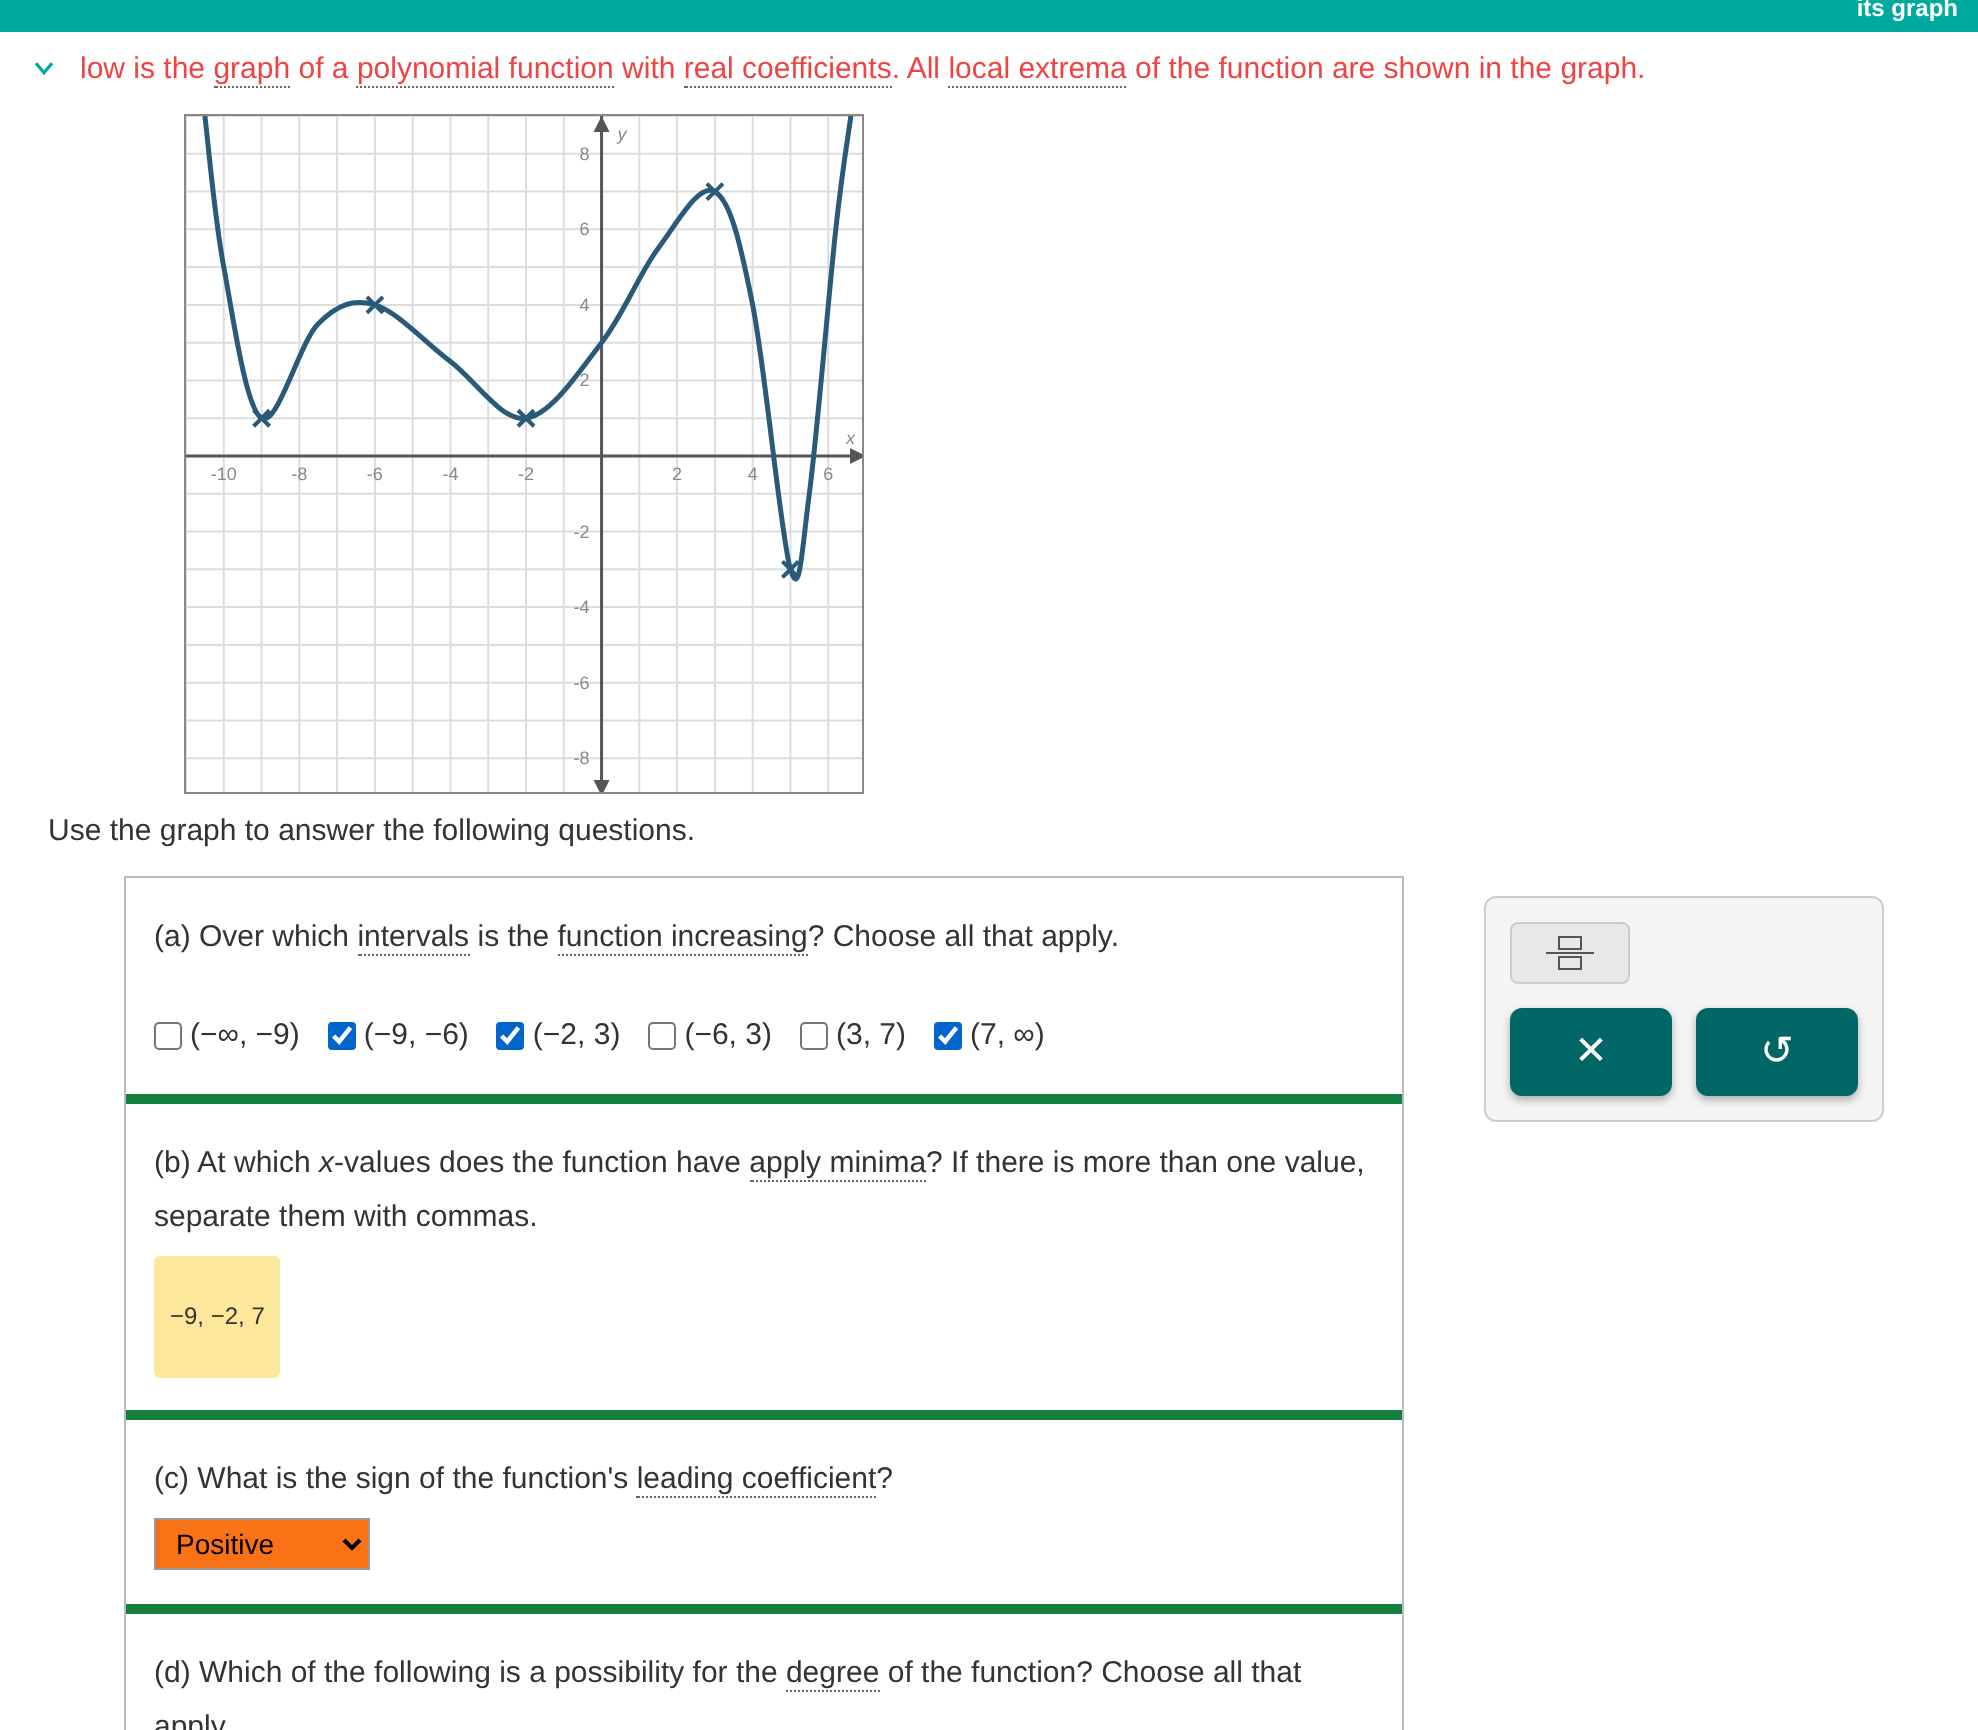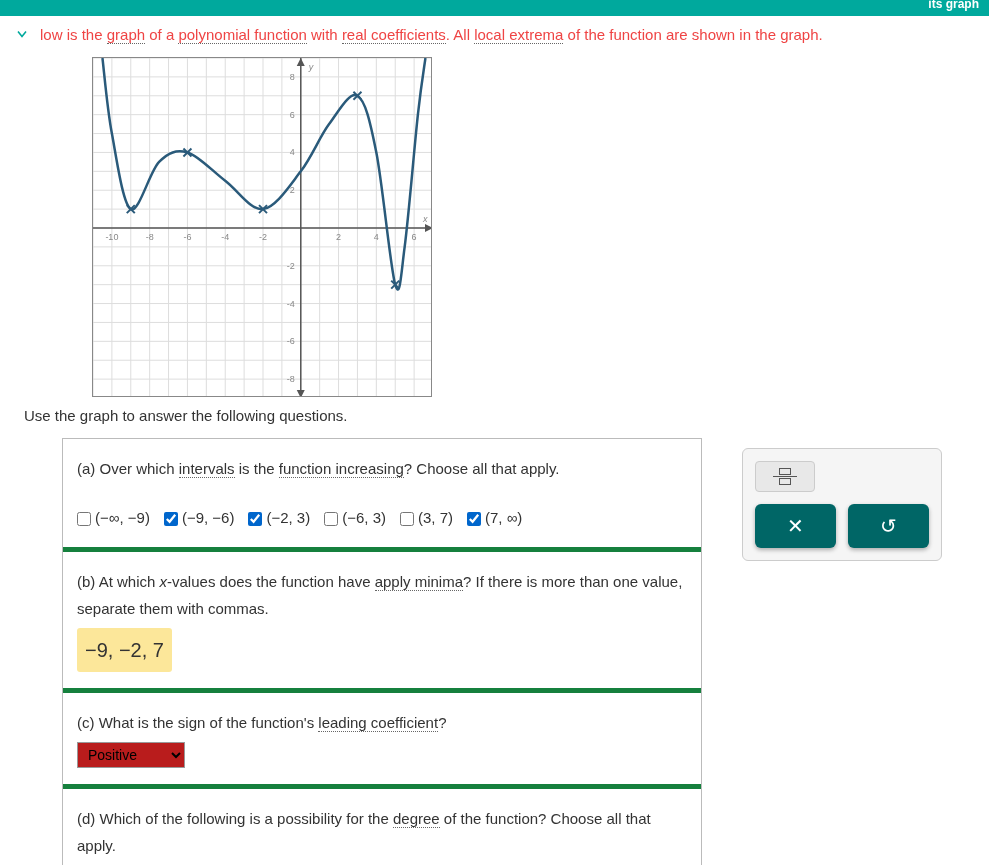--- a/index.html
+++ b/index.html
@@ -15,22 +15,22 @@
 .graph-container { margin: 10px 0 10px 80px; border: 1px solid #888; width: 340px; height: 340px; position: relative; overflow: hidden; }
 .instr { margin: 10px 0 14px 12px; }
 .qarea { display: flex; align-items: flex-start; gap: 40px; padding-left: 50px; padding-bottom: 20px; }
 .qbox { border: 1px solid #bbb; width: 640px; }
 .qsec { border-bottom: 5px solid #15803d; padding: 16px 14px; line-height: 1.8; }
 .qsec:last-child { border-bottom: none; }
 .chk { width: 14px; height: 14px; vertical-align: middle; margin-right: 4px; accent-color: #0066cc; }
 .opt { margin-right: 14px; white-space: nowrap; }
 .optrow { margin-top: 22px; }
 .optrow-d { display: flex; gap: 60px; margin-top: 4px; padding-left: 20px; }
-.hl { background: #fce79a; padding: 4px 8px; display: inline-block; border-radius: 3px; margin-top: 6px; font-size: 20px; }
-select { border: 1px solid #999; padding: 3px 30px 3px 6px; font-size: 14px; background: #b91c1c; margin-top: 6px; }
+.hl { background: #fce79a; padding: 20px 8px; display: inline-block; border-radius: 3px; margin-top: 6px; font-size: 12px; }
+select { border: 1px solid #999; padding: 3px 30px 3px 6px; font-size: 14px; background: #f97316; margin-top: 6px; }
 .tools { border: 1px solid #ccc; background: #f5f5f5; border-radius: 6px; padding: 12px; display: flex; flex-direction: column; gap: 12px; width: 200px; margin-top: 10px; }
 .fraction-btn { background: #e8e8e8; border: 1px solid #ccc; border-radius: 4px; padding: 6px 10px; width: 60px; display: flex; flex-direction: column; align-items: center; cursor: pointer; }
 .frac-top, .frac-bot { width: 12px; height: 7px; border: 1px solid #555; }
 .frac-line { width: 24px; height: 1px; background: #555; margin: 1px 0; }
 .tool-row { display: flex; gap: 12px; }
 .tool-btn { flex: 1; background: #006666; color: #fff; border: none; border-radius: 6px; height: 44px; display: flex; align-items: center; justify-content: center; font-size: 20px; cursor: pointer; box-shadow: 0 2px 4px rgba(0,0,0,0.3); }
 </style>
 </head>
 <body>
 

